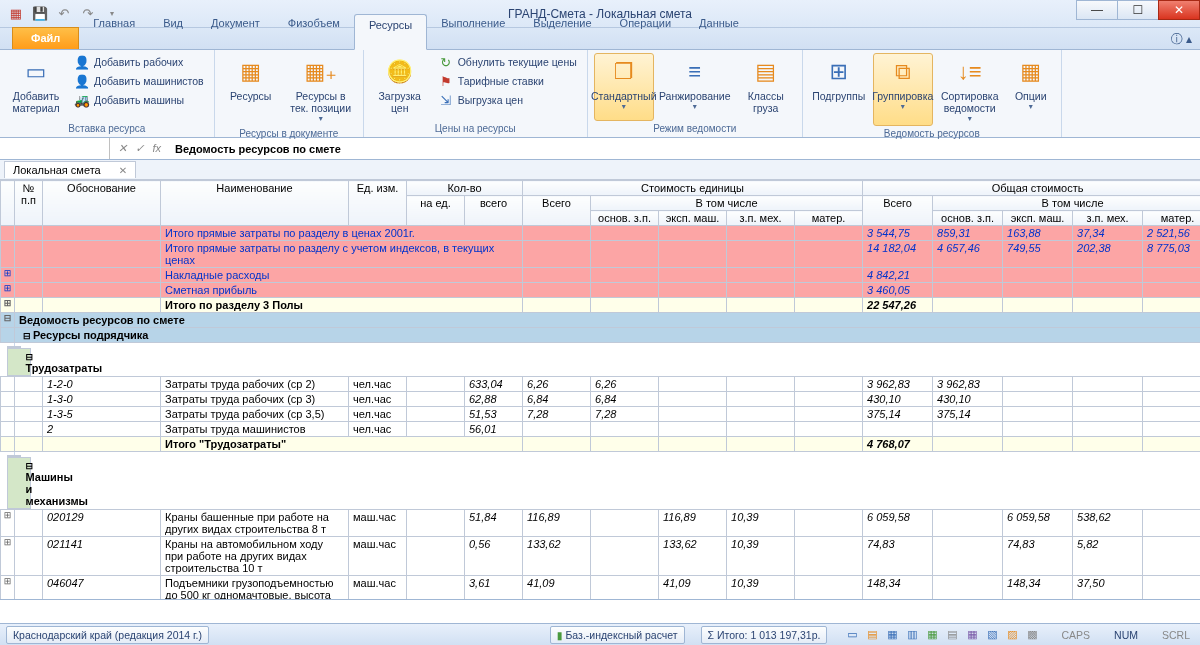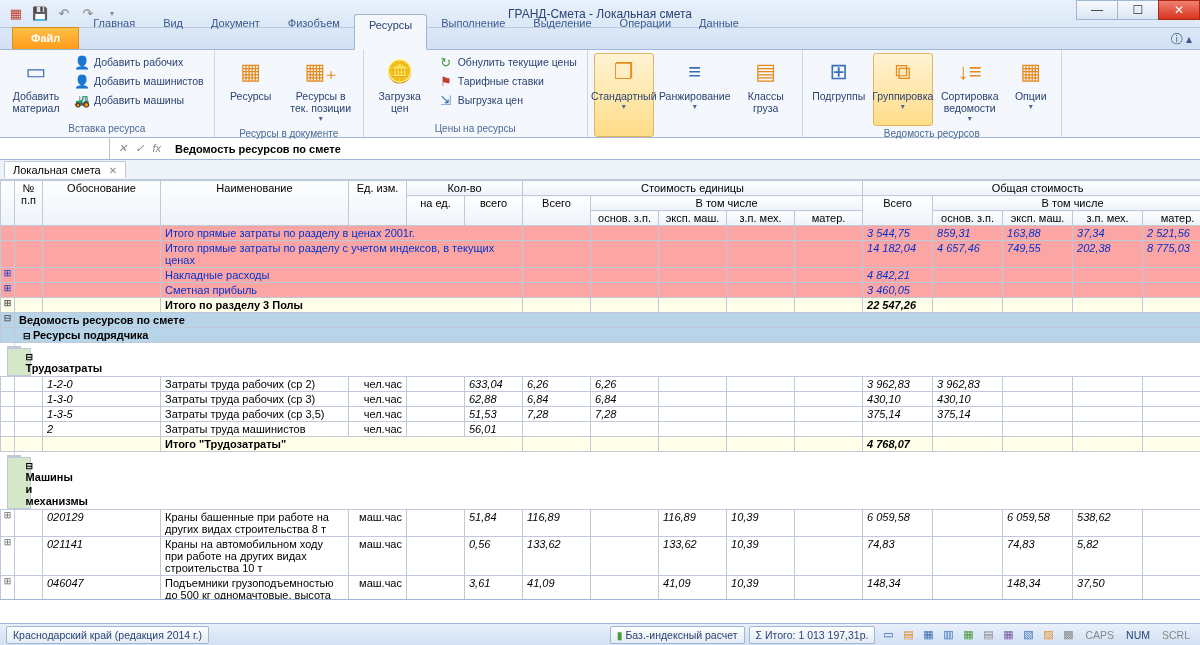--- a/index.html
+++ b/index.html
@@ -36,48 +36,48 @@
 .vert-stack { display: flex; flex-direction: column; gap: 1px; }
 
 
 .formula-bar { height: 22px; display: flex; align-items: center; border-bottom: 1px solid #9fb6d4; background: #fff; }
 .fb-cell { width: 110px; border-right: 1px solid #c0c0c0; padding: 2px 4px; height: 100%; }
 .fb-btns { display: flex; gap: 8px; padding: 0 8px; color: #888; font-style: italic; }
 .fb-formula { flex: 1; padding: 2px 6px; font-weight: bold; }
 
 
 .doc-tabbar { height: 20px; background: #eef3fa; border-bottom: 1px solid #c0c9d8; display: flex; align-items: center; padding-left: 4px; }
-.doc-tab { background: #fff; border: 1px solid #c0c9d8; border-bottom: none; padding: 2px 8px; display: flex; align-items: center; gap: 8px; font-size: 11px; }
+.doc-tab { background: #fff; border: 1px solid #c0c9d8; border-bottom: none; padding: 2px 8px; display: flex; align-items: center; gap: 18px; font-size: 11px; }
 .doc-tab .x { color: #888; font-size: 10px; }
 
 
 .grid-wrap { height: 420px; overflow: hidden; position: relative; border-bottom: 1px solid #9fb6d4; }
 .grid-scroll { overflow: scroll; height: 100%; }
 table.grid { border-collapse: collapse; width: 1178px; table-layout: fixed; }
 .grid th, .grid td { border: 1px solid #c0c9d8; padding: 1px 4px; font-size: 11px; vertical-align: top; background: #fff; }
 .grid th { background: linear-gradient(#fdfefe,#eef3fa); font-weight: normal; text-align: center; position: sticky; }
 .grid td.num { text-align: left; font-style: italic; }
-.grid td.ctr { text-align: right; }
+.grid td.ctr { text-align: left; }
 .grid tr.cream-bold td { background: #ffffea; font-weight: bold; }
 .grid tr.blue td { color: #0033cc; background: #fca5a5; }
 .grid tr.section td { background: #b7d4e8; font-weight: bold; }
 .grid tr.group td { background: #d4e7c8; font-weight: bold; }
 .grid tr.total td { background: #ffffea; font-weight: bold; }
 .grid td.exp { text-align: center; width: 14px; color: #666; font-size: 9px; padding: 0; }
 .c-exp { width: 14px; }
 .c-num { width: 28px; }
 .c-obosn { width: 118px; }
 .c-naim { width: 188px; }
 .c-ed { width: 58px; }
 .c-kol { width: 58px; }
 .c-st { width: 68px; }
 .c-tot { width: 70px; }
 
 
-.statusbar { height: 22px; background: linear-gradient(#e8f0fb,#d1e0f3); border-top: 1px solid #9fb6d4; display: flex; align-items: center; font-size: 10.5px; color: #2b4472; padding: 0 6px; gap: 4px; position: absolute; bottom: 0; left: 0; right: 0; }
+.statusbar { height: 22px; background: linear-gradient(#e8f0fb,#d1e0f3); border-top: 1px solid #9fb6d4; display: flex; align-items: center; font-size: 10.5px; color: #2b4472; padding: 0 6px; gap: 16px; position: absolute; bottom: 0; left: 0; right: 0; }
 .statusbar .sb-item { padding: 2px 6px; border: 1px solid transparent; border-radius: 2px; }
 .statusbar .sb-item.btn { border-color: #9fb6d4; background: linear-gradient(#fdfefe,#e4ecf7); }
 .statusbar .spacer { flex: 1; }
 .sb-icons { display: flex; gap: 2px; }
 .sb-icons .sbi { width: 18px; height: 16px; display: flex; align-items: center; justify-content: center; font-size: 11px; border-radius: 2px; }
 .sb-key { color: #888; padding: 0 4px; }
 
 
 .ic-orange { color: #e68a1e; }
 .ic-blue { color: #3a6fb7; }
@@ -193,20 +193,21 @@
       <div class="rbtn-big" style="width:74px;">
         <div class="ic ic-blue">≡</div>
         <span>Ранжирование</span>
           <span class="dd">▾</span>
       </div>
       <div class="rbtn-big">
         <div class="ic ic-orange">▤</div>
         <span>Классы груза</span>
       </div>
     </div>
+    <div class="group-label">Режим ведомости</div>
   </div>
 
   <div class="group">
     <div class="group-body">
       <div class="rbtn-big">
         <div class="ic ic-blue">⊞</div>
         <span>Подгруппы</span>
       </div>
       <div class="rbtn-big hl">
         <div class="ic ic-orange">⧉</div>

